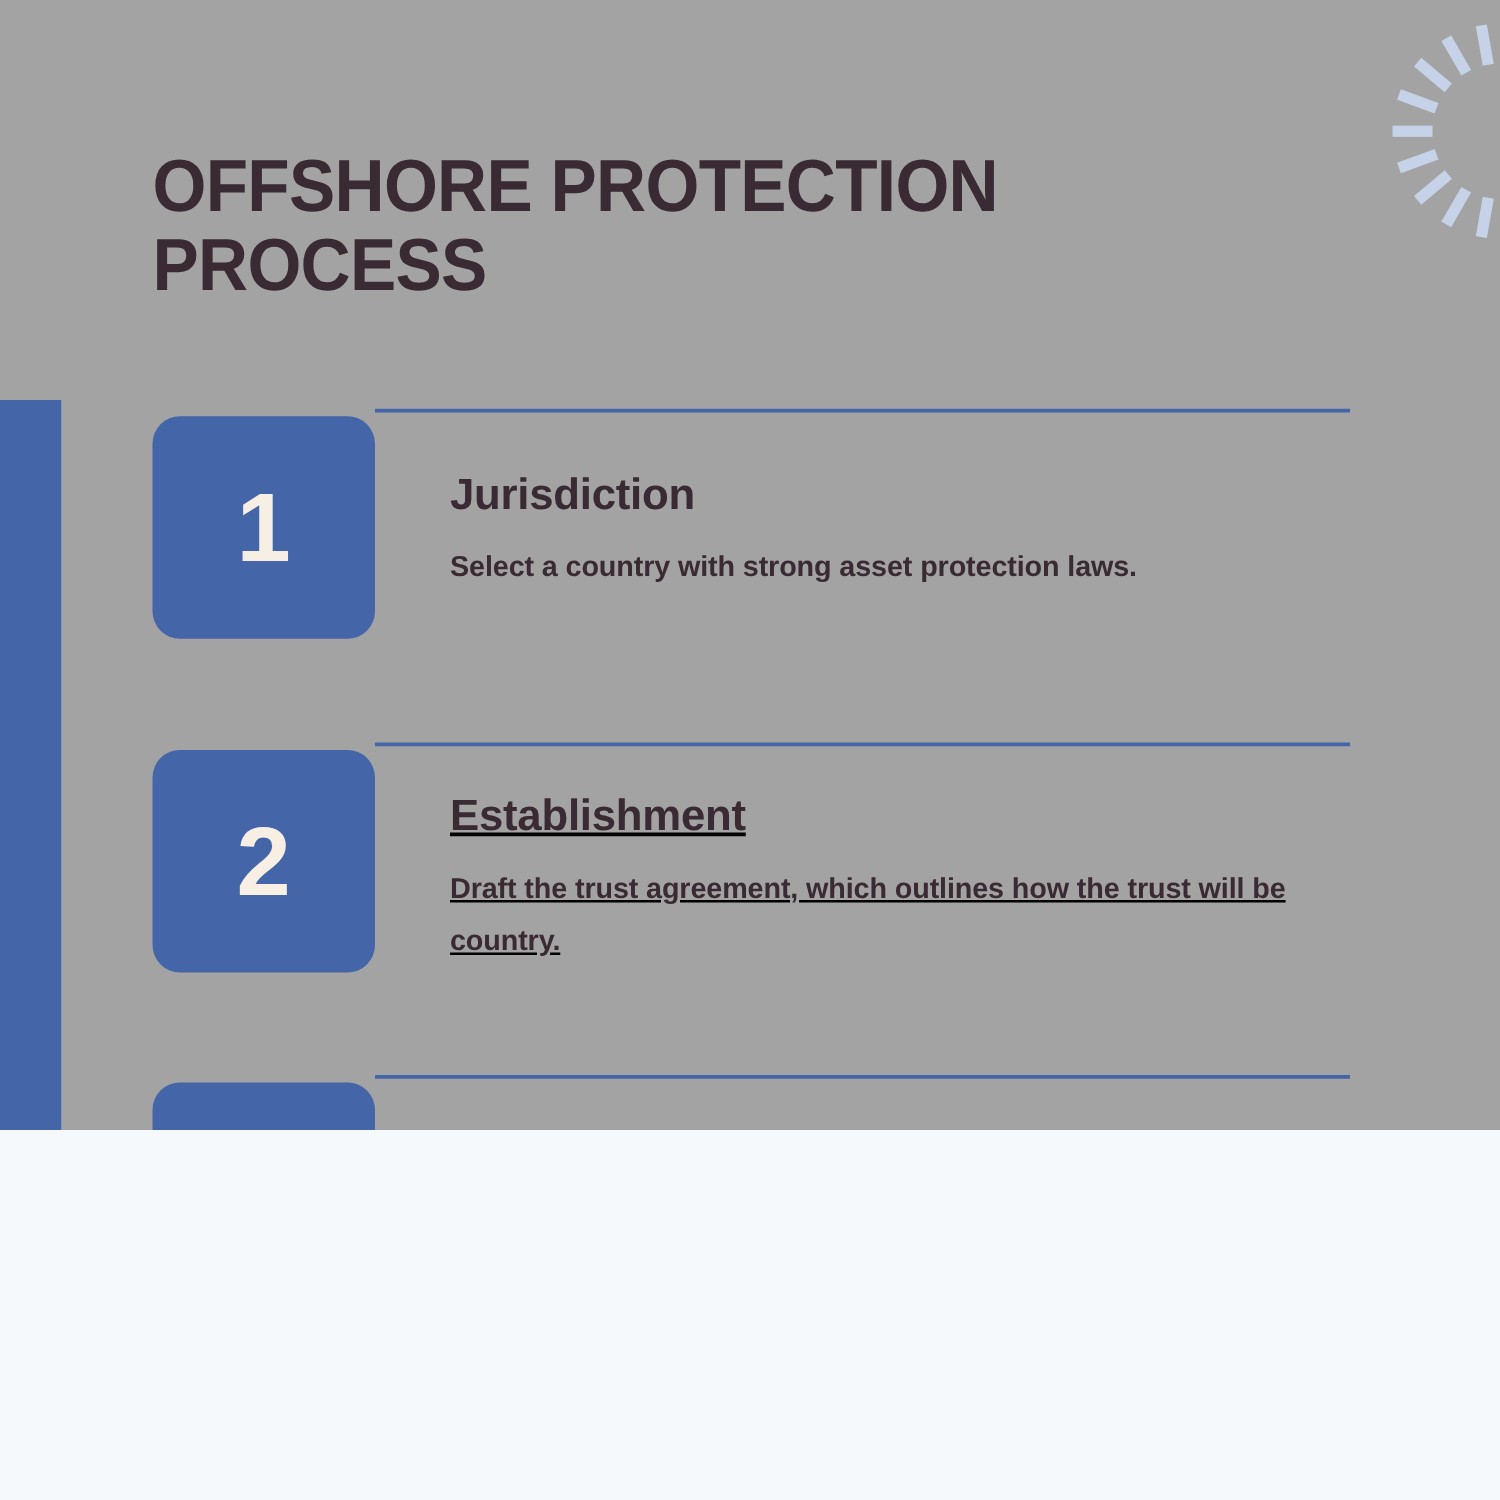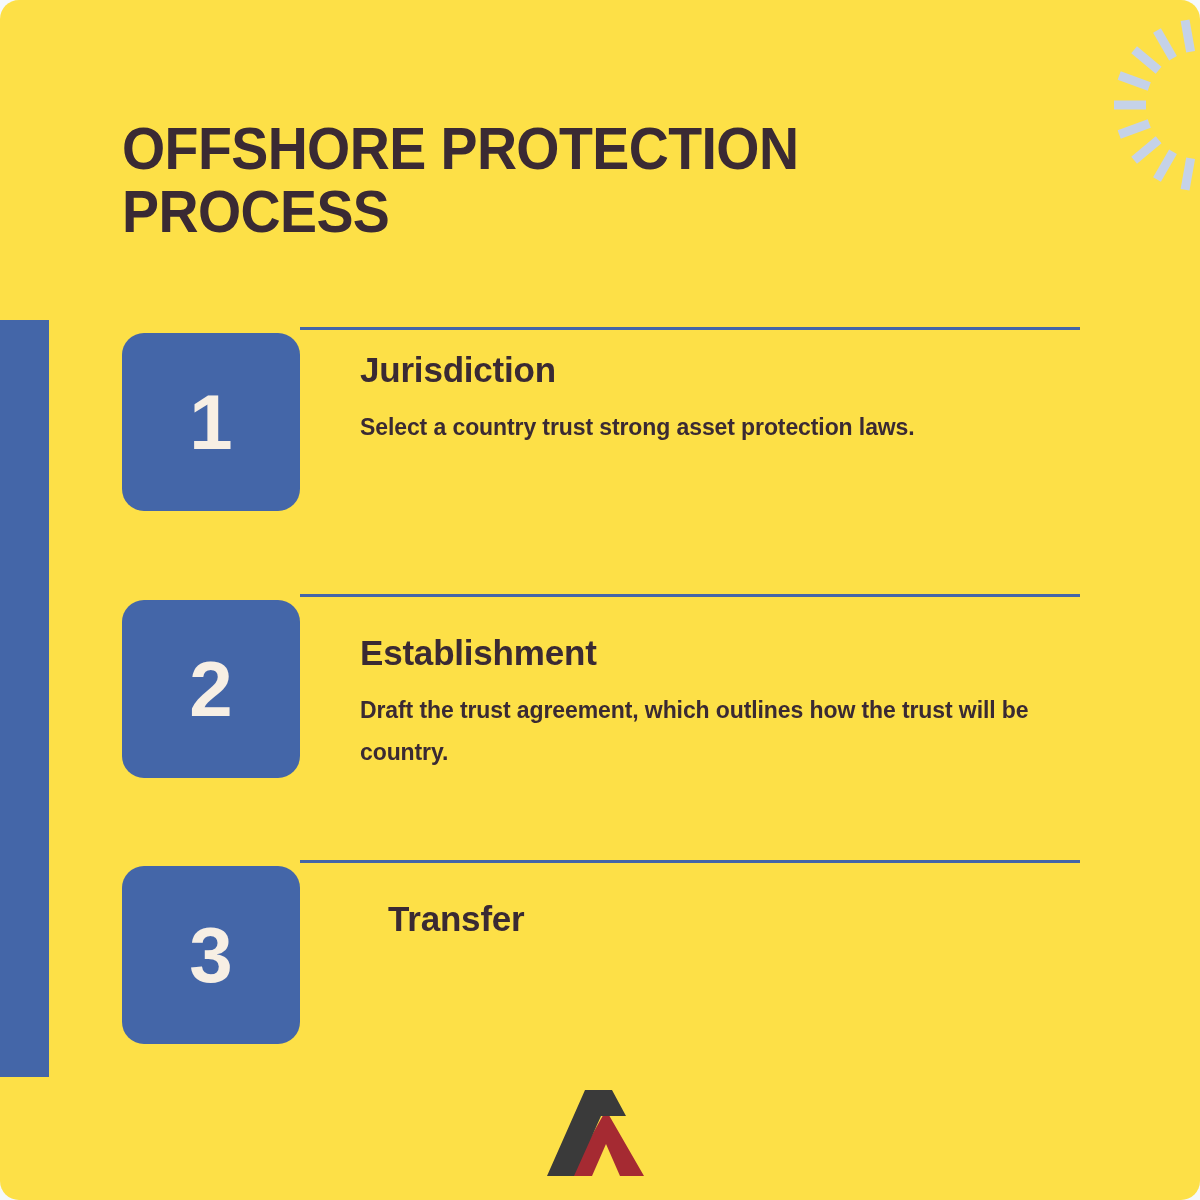--- a/index.html
+++ b/index.html
@@ -11,24 +11,23 @@
     width: 1200px;
     height: 1200px;
     background: #f5f9fc;
     font-family: "Liberation Sans", sans-serif;
     overflow: hidden;
   }
 
   #canvas {
     position: relative;
     width: 1200px;
-    height: 1200px;
-    background: #fde047;
+    height: 904px;
+    background: #a3a3a3;
     overflow: hidden;
-    border-radius: 19px;
   }
 
   
   #sunburst {
     position: absolute;
     left: 1080px;
     top: 10px;
     width: 130px;
     height: 190px;
     pointer-events: none;
@@ -105,21 +104,21 @@
     left: 300px;
     top: 0px;
     width: 780px;
     height: 3px;
     background: #4466a8;
   }
 
   .step-body {
     position: absolute;
     left: 360px;
-    top: 24px;
+    top: 50px;
     width: 720px;
   }
 
   .step-heading {
     margin: 0 0 16px 0;
     font-family: "Liberation Sans", sans-serif;
     font-weight: 700;
     font-size: 35px;
     line-height: 1.1;
     color: #3a2a33;
@@ -134,21 +133,21 @@
     line-height: 1.85;
     color: #3a2a33;
     letter-spacing: -0.1px;
   }
 
   
   #step-1 { top: 327px; }
   #step-2 { top: 594px; }
   #step-3 { top: 860px; }
 
-  #step-2 .step-body { top: 40px; }
+  #step-2 .step-body { top: 40px; text-decoration: underline; }
   #step-3 .step-body { top: 40px; margin-left: 28px; }
 
   
   #logo {
     position: absolute;
     left: 544px;
     top: 1088px;
     width: 112px;
     height: 92px;
   }
@@ -181,21 +180,21 @@
 
   <div id="steps">
 
     <div class="step" id="step-1">
       <div class="step-divider"></div>
       <div class="step-num-box">
         <span class="step-num">1</span>
       </div>
       <div class="step-body">
         <h2 class="step-heading">Jurisdiction</h2>
-        <p class="step-text">Select a country trust strong asset protection laws.</p>
+        <p class="step-text">Select a country with strong asset protection laws.</p>
       </div>
     </div>
 
     <div class="step" id="step-2">
       <div class="step-divider"></div>
       <div class="step-num-box">
         <span class="step-num">2</span>
       </div>
       <div class="step-body">
         <h2 class="step-heading">Establishment</h2>

